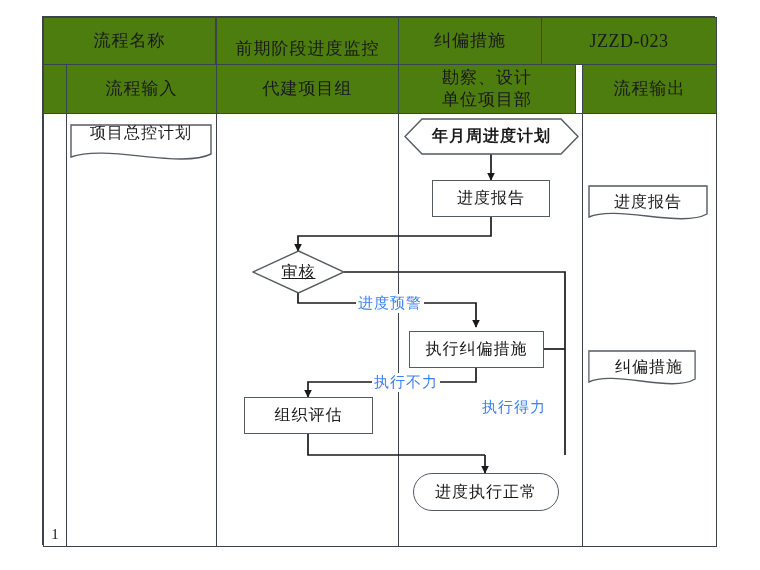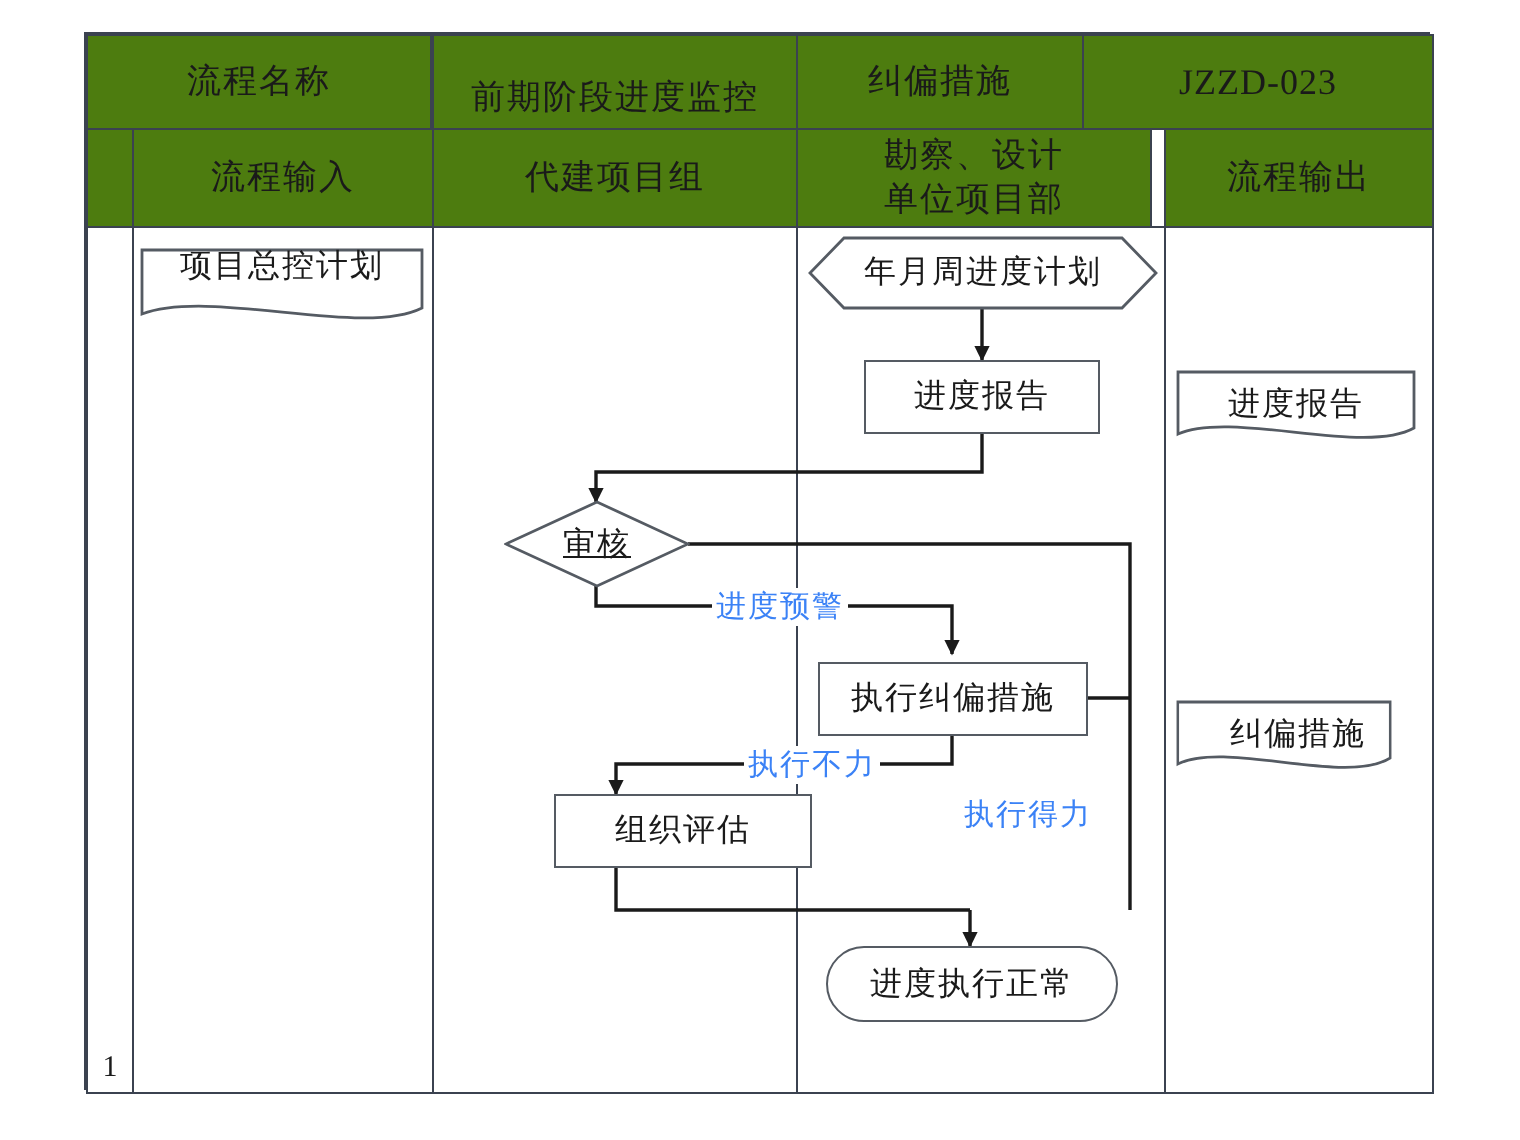--- a/index.html
+++ b/index.html
@@ -38,21 +38,21 @@
     display:flex;align-items:center;justify-content:center;
     text-align:center;background:#ffffff;
     font-size:16px;letter-spacing:1px;color:#1a1a1a;
     border:1.4px solid #555b63;
   }
   .node.rect{}
   .node.stadium{border-radius:999px;}
   .node.diamond{
     border:none;background:transparent;
   }
-  .node.hex{border:none;background:transparent;}
+  .node.hex{border:none;background:transparent;font-weight:bold;}
   .node.doc{border:none;background:transparent;}
   .shape-svg{position:absolute;left:0;top:0;width:100%;height:100%;}
   .shape-label{position:relative;z-index:2;}
 
   .edge-label{
     position:absolute;background:#ffffff;
     font-size:15px;letter-spacing:1px;color:#3b82f6;
     padding:0 2px;white-space:nowrap;
   }
 </style>
@@ -148,21 +148,21 @@
     <svg class="shape-svg" viewBox="0 0 93 44" preserveAspectRatio="none">
       <path d="M46.5,1 L92,22 L46.5,43 L1,22 Z" fill="#ffffff" stroke="#555b63" stroke-width="1.4"></path>
     </svg>
     <span class="shape-label">审核</span>
   </div>
 
   <div class="node rect" style="left:409px;top:331px;width:135px;height:37px;">
     <span class="shape-label">执行纠偏措施</span>
   </div>
 
-  <div class="node rect" style="left:244px;top:397px;width:129px;height:37px;margin-left:33px;">
+  <div class="node rect" style="left:244px;top:397px;width:129px;height:37px;">
     <span class="shape-label">组织评估</span>
   </div>
 
   <div class="node stadium" style="left:413px;top:473px;width:146px;height:38px;">
     <span class="shape-label">进度执行正常</span>
   </div>
 
   <span class="edge-label" style="left:356px;top:294px;">进度预警</span>
   <span class="edge-label" style="left:372px;top:373px;">执行不力</span>
   <span class="edge-label" style="left:480px;top:398px;background:transparent;">执行得力</span>

